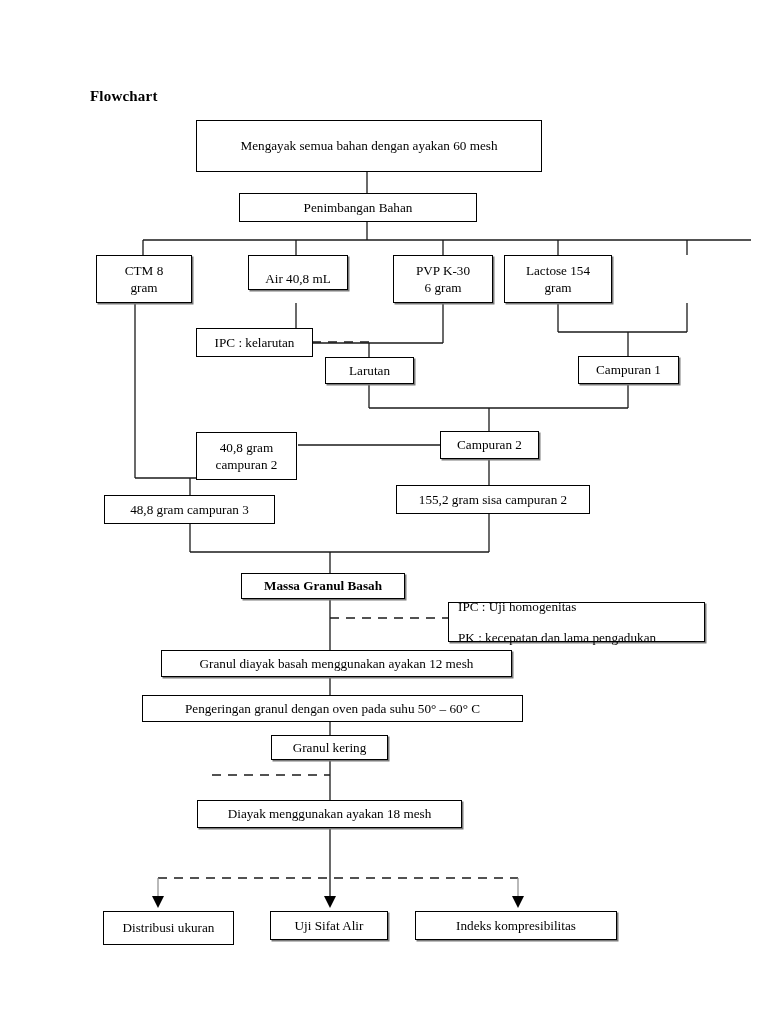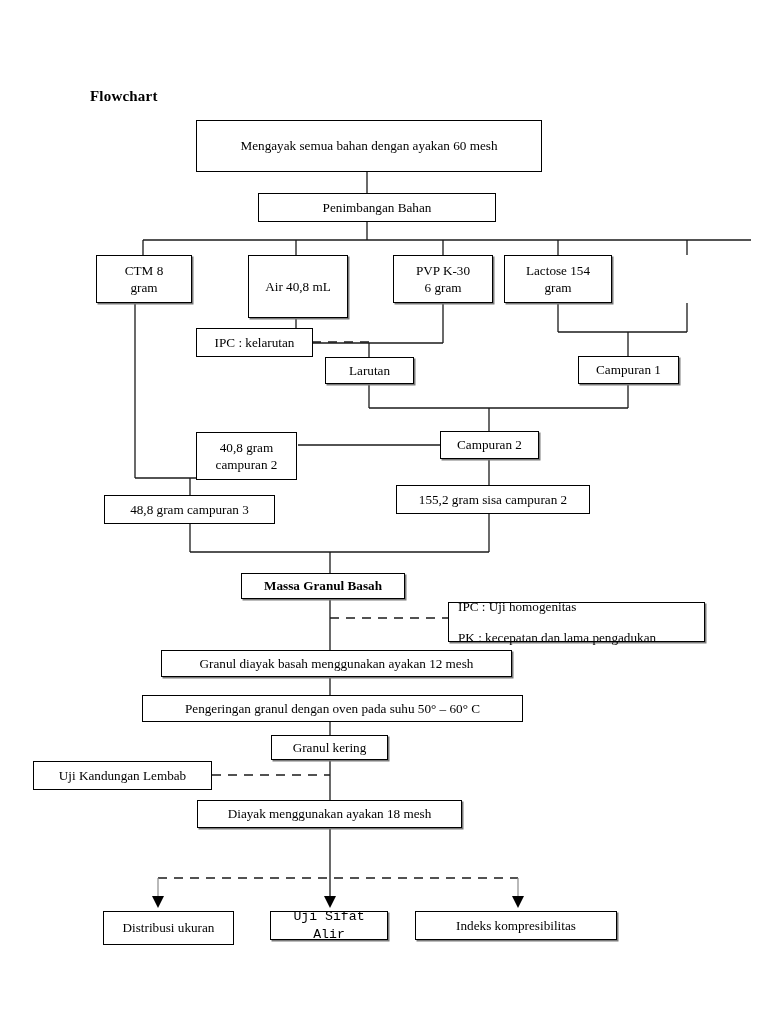--- a/index.html
+++ b/index.html
@@ -128,30 +128,30 @@
     <path class="ln-thin" d="M518,878 L518,898"></path>
     <polygon class="ahead" points="152,896 164,896 158,908"></polygon>
     <polygon class="ahead" points="324,896 336,896 330,908"></polygon>
     <polygon class="ahead" points="512,896 524,896 518,908"></polygon>
   </svg>
 
   <div class="node" style="left:196px; top:120px; width:346px; height:52px;">
     <span>Mengayak semua bahan dengan ayakan 60 mesh</span>
   </div>
 
-  <div class="node" style="left:258px; top:193px; width:238px; height:29px;">
+  <div class="node" style="left:239px; top:193px; width:238px; height:29px;">
     <span>Penimbangan Bahan</span>
   </div>
 
   <div class="node shadow" style="left:96px; top:255px; width:96px; height:48px; flex-direction:column;">
     <span>CTM 8</span>
     <span>gram</span>
   </div>
 
-  <div class="node shadow" style="left:248px; top:255px; width:100px; height:63px;">
+  <div class="node shadow" style="left:248px; top:255px; width:100px; height:35px;align-items:flex-end;">
     <span>Air 40,8 mL</span>
   </div>
 
   <div class="node shadow" style="left:393px; top:255px; width:100px; height:48px; flex-direction:column;">
     <span>PVP K-30</span>
     <span>6 gram</span>
   </div>
 
   <div class="node shadow" style="left:504px; top:255px; width:108px; height:48px; flex-direction:column;">
     <span>Lactose 154</span>
@@ -203,33 +203,30 @@
   </div>
 
   <div class="node" style="left:142px; top:695px; width:381px; height:27px;">
     <span>Pengeringan granul dengan oven pada suhu 50° – 60° C</span>
   </div>
 
   <div class="node shadow" style="left:271px; top:735px; width:117px; height:25px;">
     <span>Granul kering</span>
   </div>
 
-  <div class="node" style="left:33px; top:761px; width:179px; height:29px;">
-    <span>Uji Kandungan Lembab</span>
-  </div>
 
   <div class="node shadow" style="left:197px; top:800px; width:265px; height:28px;">
     <span>Diayak menggunakan ayakan 18 mesh</span>
   </div>
 
   <div class="node" style="left:103px; top:911px; width:131px; height:34px;">
     <span>Distribusi ukuran</span>
   </div>
 
-  <div class="node shadow" style="left:270px; top:911px; width:118px; height:29px;font-family:Liberation Mono, monospace;">
+  <div class="node shadow" style="left:270px; top:911px; width:118px; height:29px;">
     <span>Uji Sifat Alir</span>
   </div>
 
   <div class="node shadow" style="left:415px; top:911px; width:202px; height:29px;">
     <span>Indeks kompresibilitas</span>
   </div>
 
 </div>
 
 </body></html>

